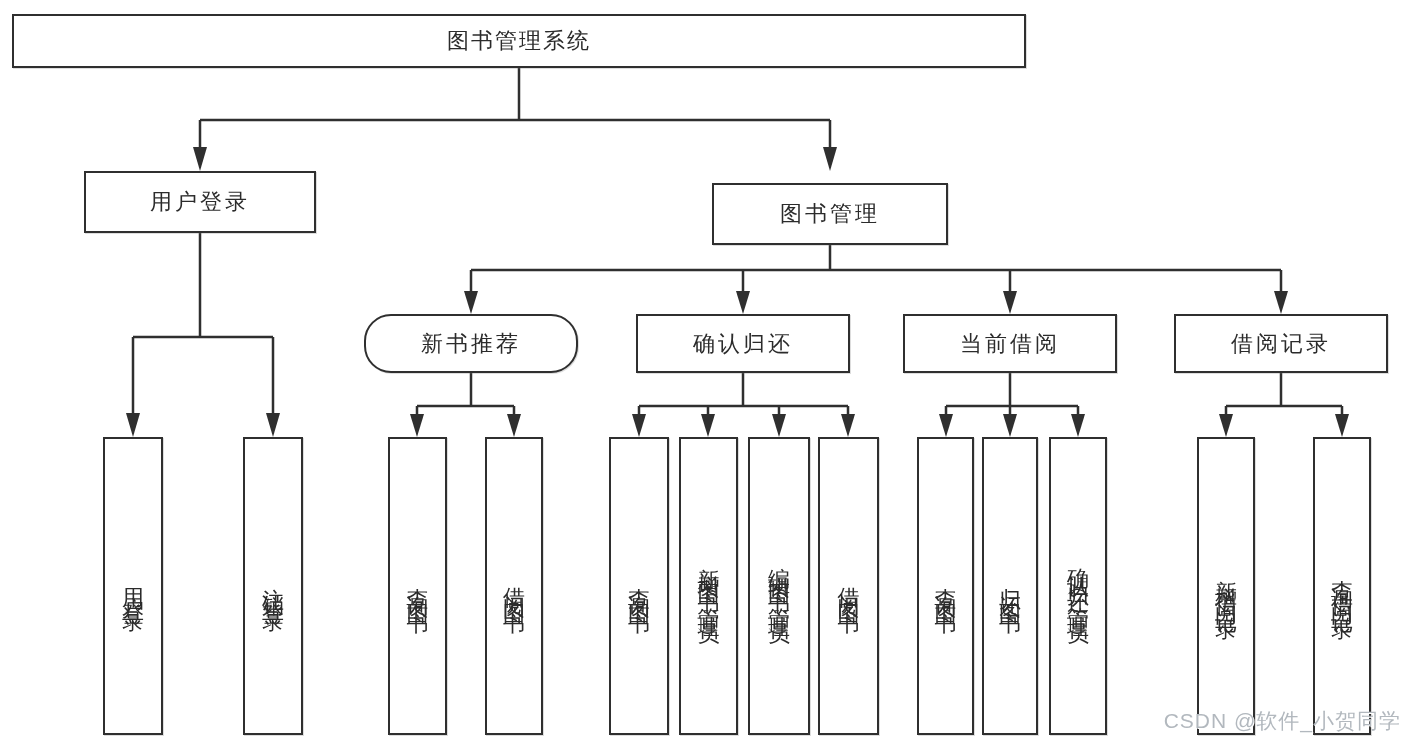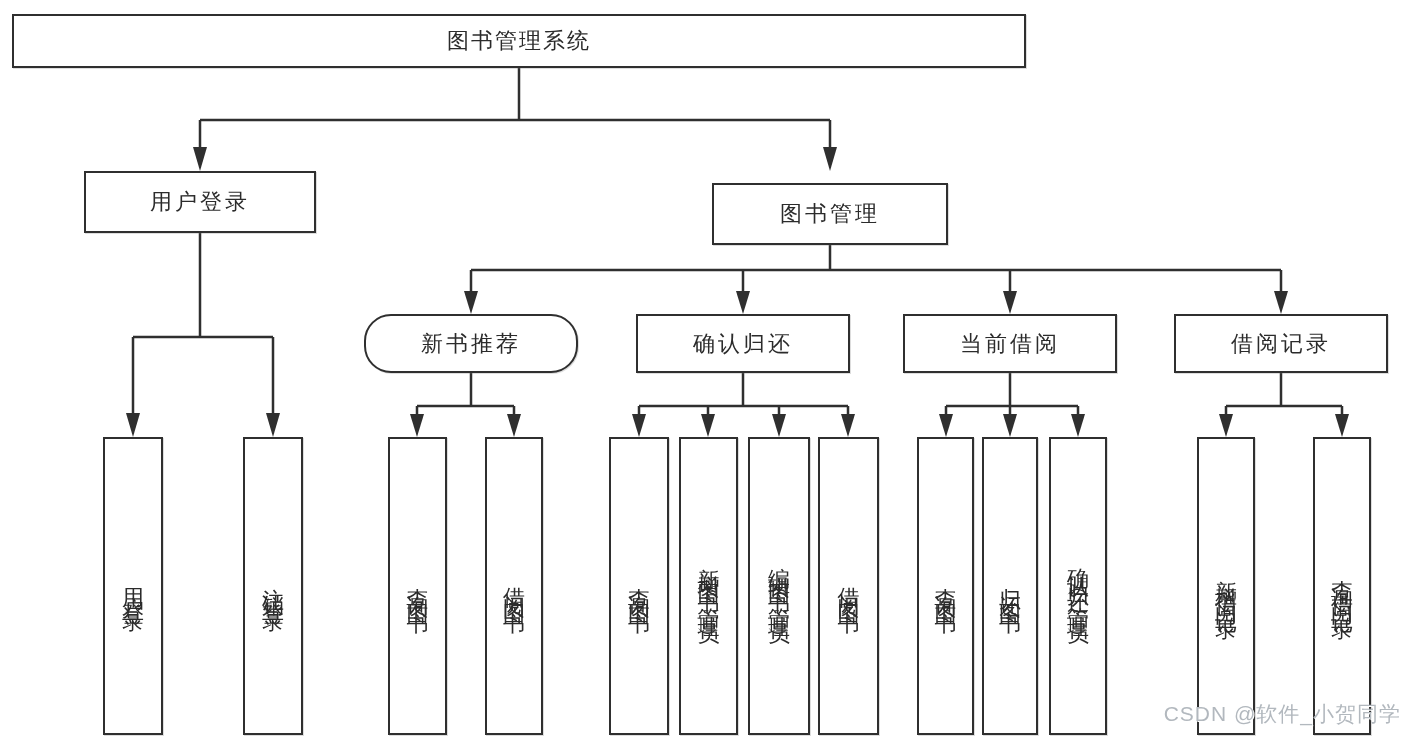--- a/index.html
+++ b/index.html
@@ -28,21 +28,21 @@
   .leaf {
     writing-mode: vertical-rl;
     text-orientation: mixed;
     font-size: 22px;
     letter-spacing: 8px;
     line-height: 1;
   }
   .watermark {
     position: absolute;
     right: 4px;
-    bottom: 19px;
+    bottom: 12px;
     font-size: 21px;
     letter-spacing: 1px;
     color: #b2b8be;
     text-shadow: 1px 1px 0 #ffffff;
     white-space: nowrap;
     z-index: 5;
   }
 </style>
 </head>
 <body>

